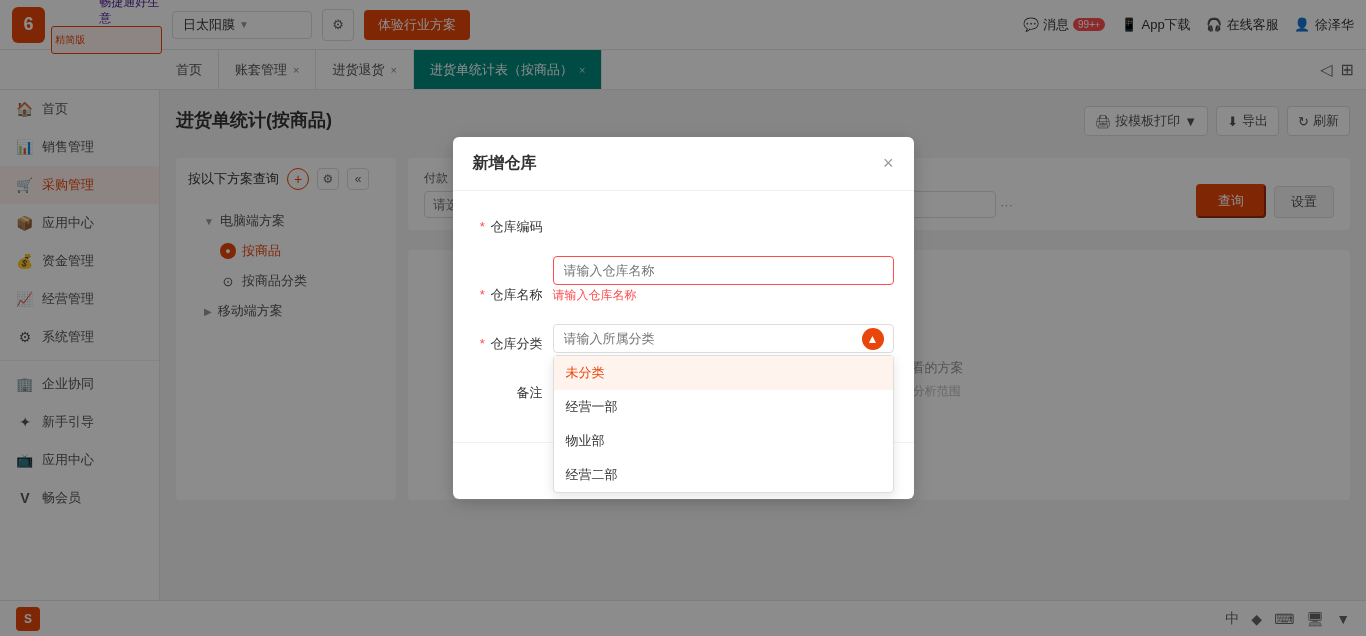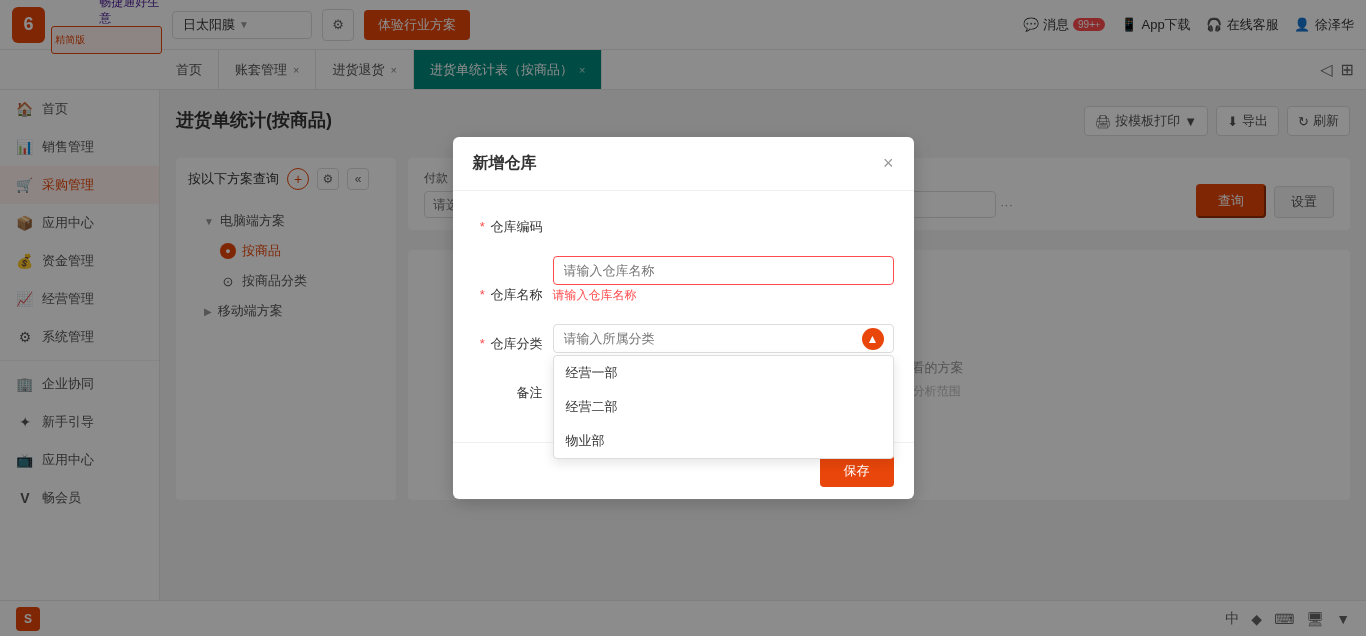--- a/index.html
+++ b/index.html
@@ -657,23 +657,24 @@
       <div class="form-item" style="position:relative;">
         <div class="form-label">
           <span class="required-star">*</span>
           <span>仓库分类</span>
         </div>
         <div class="form-control category-select-wrap">
           <input class="category-select-input" type="text" placeholder="请输入所属分类" style="">
           <div class="category-arrow">▲</div>
 
           <div class="dropdown-list">
+            <div class="dropdown-item selected">未分类</div>
             <div class="dropdown-item">经营一部</div>
+            <div class="dropdown-item">物业部</div>
             <div class="dropdown-item">经营二部</div>
-            <div class="dropdown-item">物业部</div>
           </div>
         </div>
       </div>
 
       <div class="form-item">
         <div class="form-label">备注</div>
         <div class="form-control">
           <input class="form-input" type="text" style="">
         </div>
       </div>

